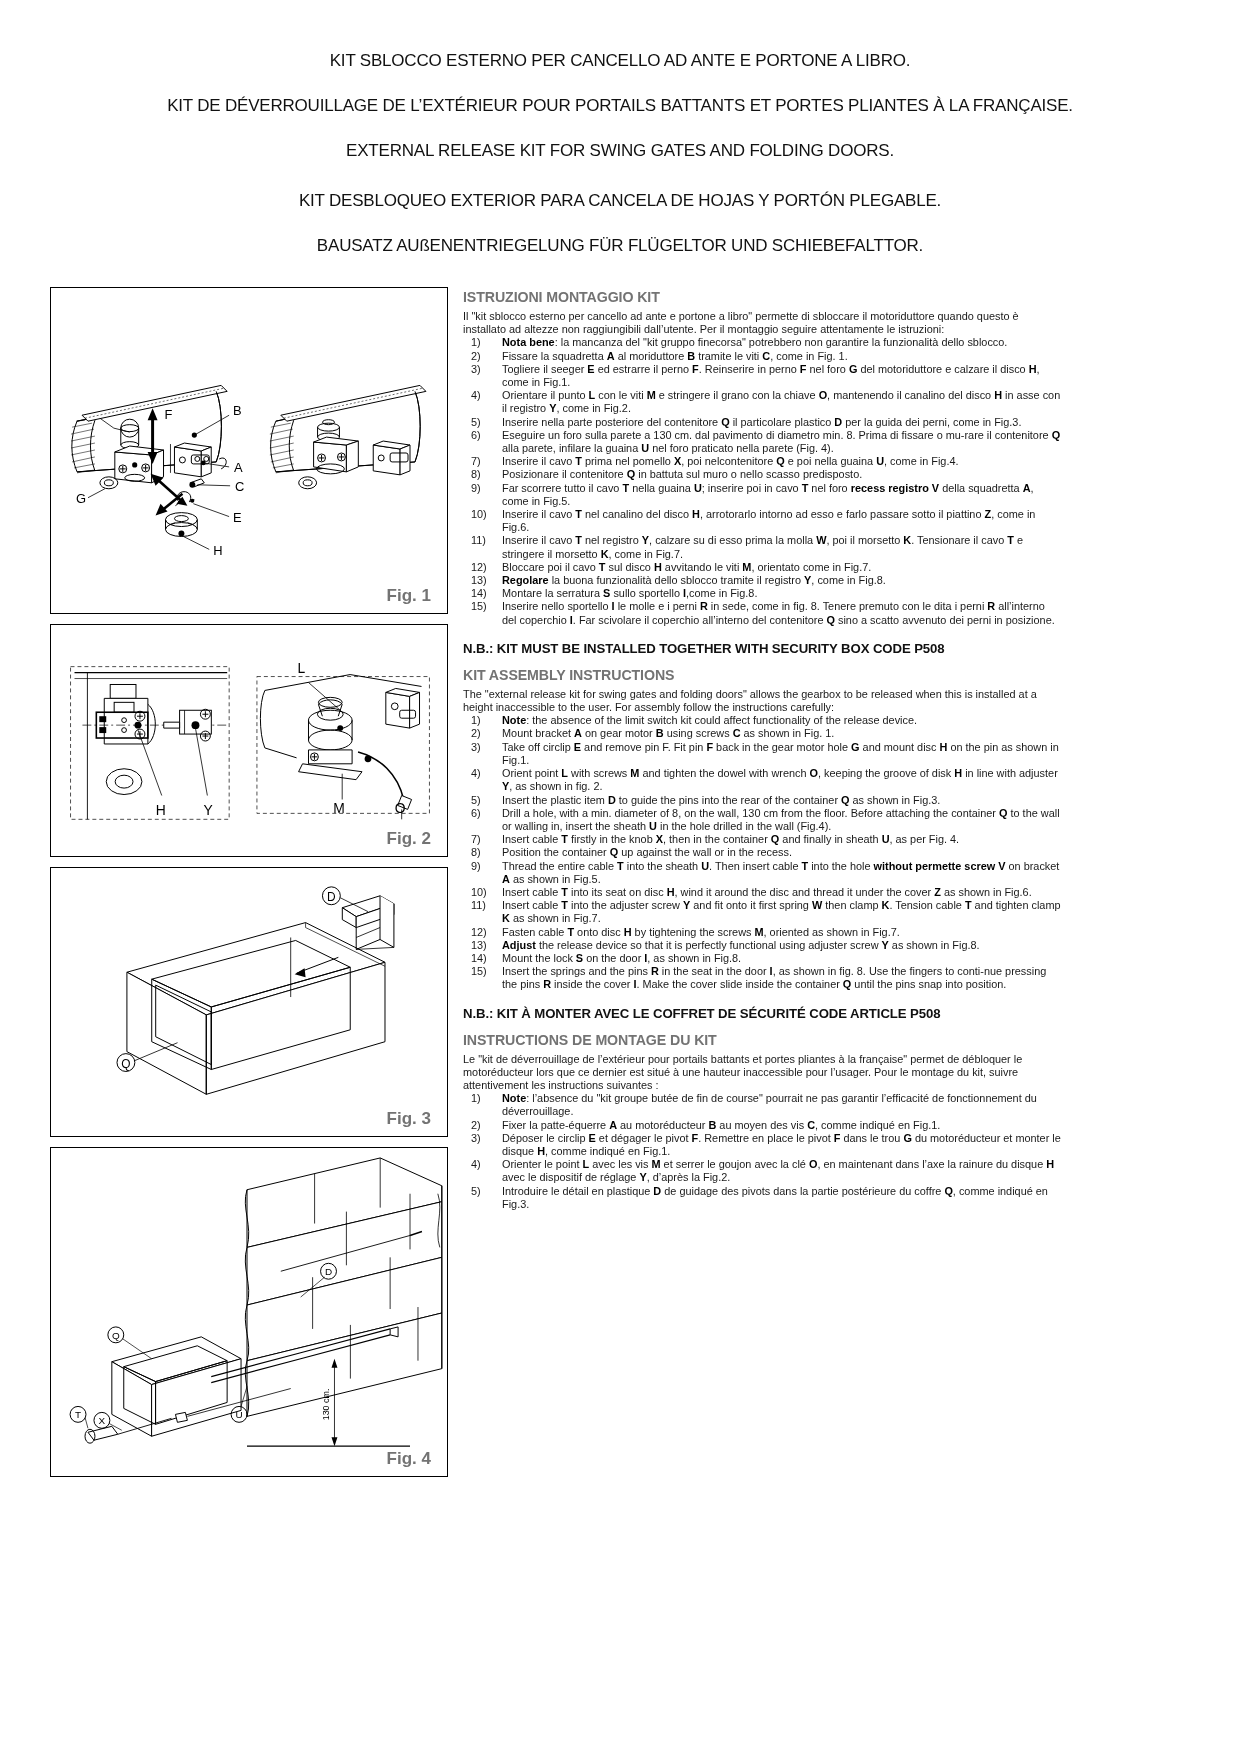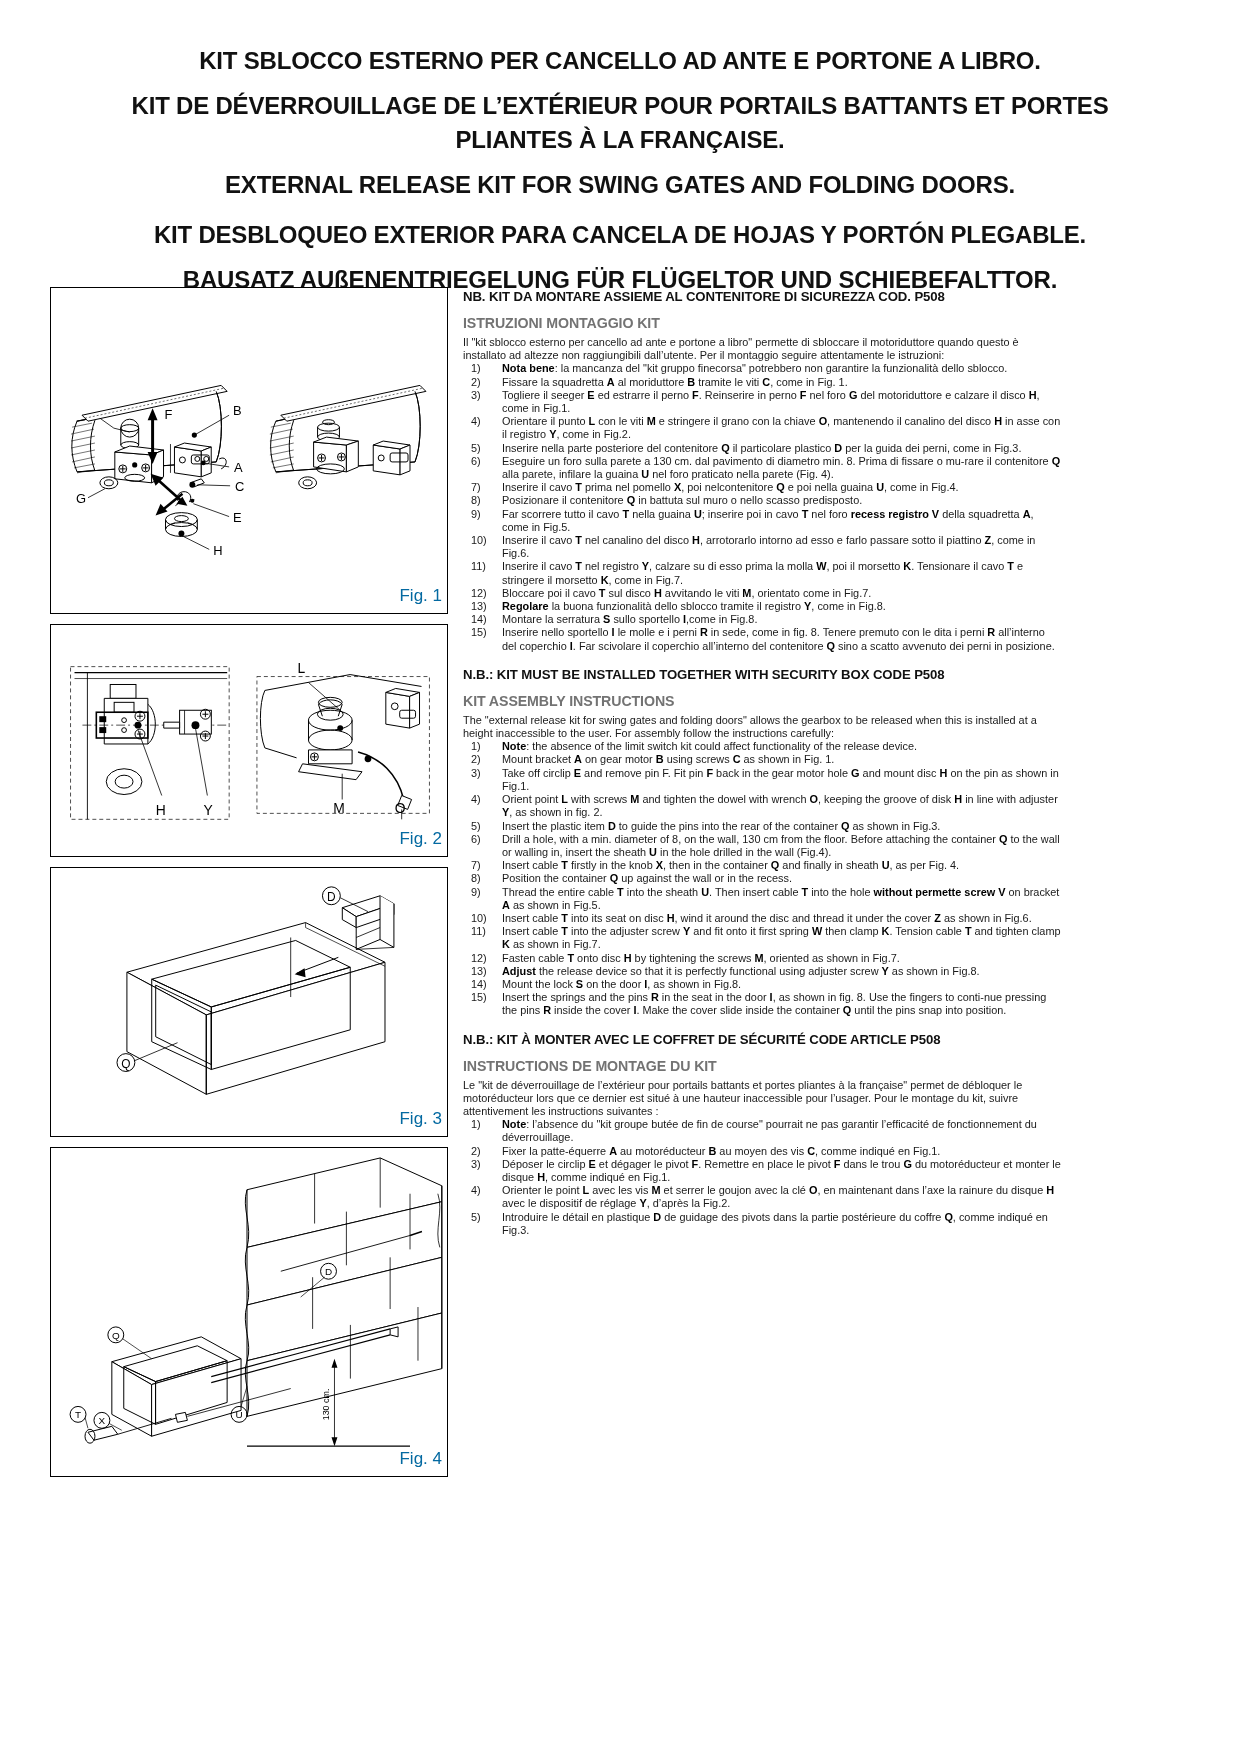--- a/index.html
+++ b/index.html
@@ -21,22 +21,22 @@
 
   
   .titles {
     position: absolute;
     left: 100px;
     top: 44px;
     width: 1040px;
     text-align: center;
   }
   .title-line {
-    font-weight: bold;
-    font-size: 24px;
+    font-weight: normal;
+    font-size: 17px;
     line-height: 34px;
     letter-spacing: -0.2px;
     color: #111;
   }
   .title-line.t1 { margin-bottom: 11px; }
   .title-line.t2 { margin-bottom: 11px; }
   .title-line.t3 { margin-bottom: 11px; }
   .title-line.t4 { margin-bottom: 11px; margin-top: 16px; }
 
   
@@ -52,25 +52,25 @@
     background: #fff;
     box-sizing: border-box;
     margin-bottom: 10px;
   }
   .fig1 { height: 327px; }
   .fig2 { height: 233px; }
   .fig3 { height: 270px; }
   .fig4 { height: 330px; }
   .figlabel {
     position: absolute;
-    right: 5px;
+    right: 16px;
     bottom: 7px;
-    font-weight: normal;
+    font-weight: bold;
     font-size: 17px;
-    color: #0369a1;
+    color: #737373;
   }
   .figsvg { display: block; width: 100%; height: 100%; }
 
   
   .textcol {
     position: absolute;
     left: 463px;
     top: 288px;
     width: 598px;
   }
@@ -472,21 +472,20 @@
           <text x="26" y="272">T</text>
         </g>
         <text x="278" y="258" font-family="Liberation Sans, sans-serif" font-size="9" fill="#000" transform="rotate(-90 278 258)" text-anchor="middle">130 cm.</text>
       </svg>
       <div class="figlabel">Fig. 4</div>
     </div>
   </div>
 
   <div class="textcol">
 
-    <div class="nb-head">NB. KIT DA MONTARE ASSIEME AL CONTENITORE DI SICUREZZA COD. P508</div>
     <div class="sec-head">ISTRUZIONI MONTAGGIO KIT</div>
     <p class="intro">Il "kit sblocco esterno per cancello ad ante e portone a libro" permette di sbloccare il motoriduttore quando questo è installato ad altezze non raggiungibili dall’utente. Per il montaggio seguire attentamente le istruzioni:</p>
     <ol class="steps" id="it-steps">
         <li><span class="num">1)</span><span><b>Nota bene</b>: la mancanza del "kit gruppo finecorsa" potrebbero non garantire la funzionalità dello sblocco.</span></li>
         <li><span class="num">2)</span><span>Fissare la squadretta <b>A</b> al moriduttore <b>B</b> tramite le viti <b>C</b>, come in Fig. 1.</span></li>
         <li><span class="num">3)</span><span>Togliere il seeger <b>E</b> ed estrarre il perno <b>F</b>. Reinserire in perno <b>F</b> nel foro <b>G</b> del motoriduttore e calzare il disco <b>H</b>, come in Fig.1.</span></li>
         <li><span class="num">4)</span><span>Orientare il punto <b>L</b> con le viti <b>M</b> e stringere il grano con la chiave <b>O</b>, mantenendo il canalino del disco <b>H</b> in asse con il registro <b>Y</b>, come in Fig.2.</span></li>
         <li><span class="num">5)</span><span>Inserire nella parte posteriore del contenitore <b>Q</b> il particolare plastico <b>D</b> per la guida dei perni, come in Fig.3.</span></li>
         <li><span class="num">6)</span><span>Eseguire un foro sulla parete a 130 cm. dal pavimento di diametro min. 8. Prima di fissare o mu-rare il contenitore <b>Q</b> alla parete, infilare la guaina <b>U</b> nel foro praticato nella parete (Fig. 4).</span></li>
         <li><span class="num">7)</span><span>Inserire il cavo <b>T</b> prima nel pomello <b>X</b>, poi nelcontenitore <b>Q</b> e poi nella guaina <b>U</b>, come in Fig.4.</span></li>

